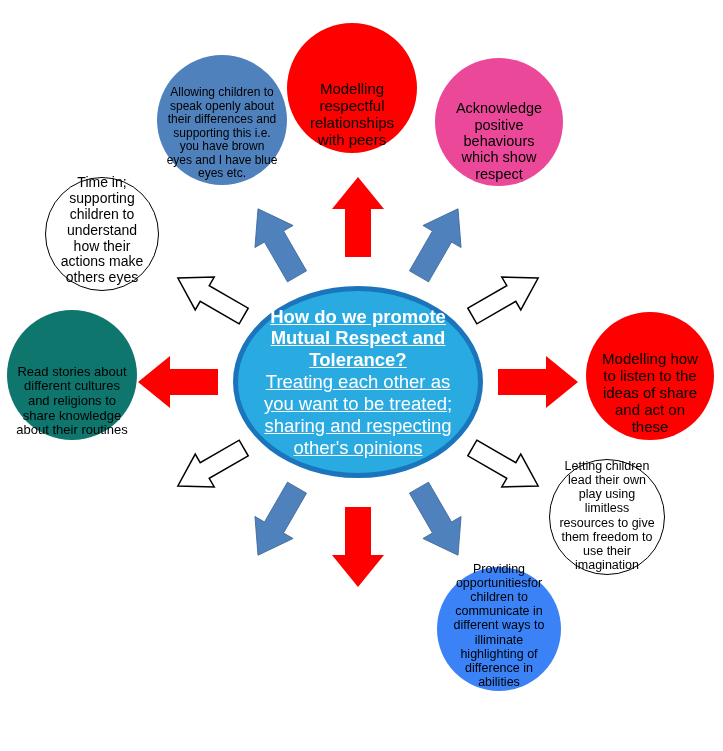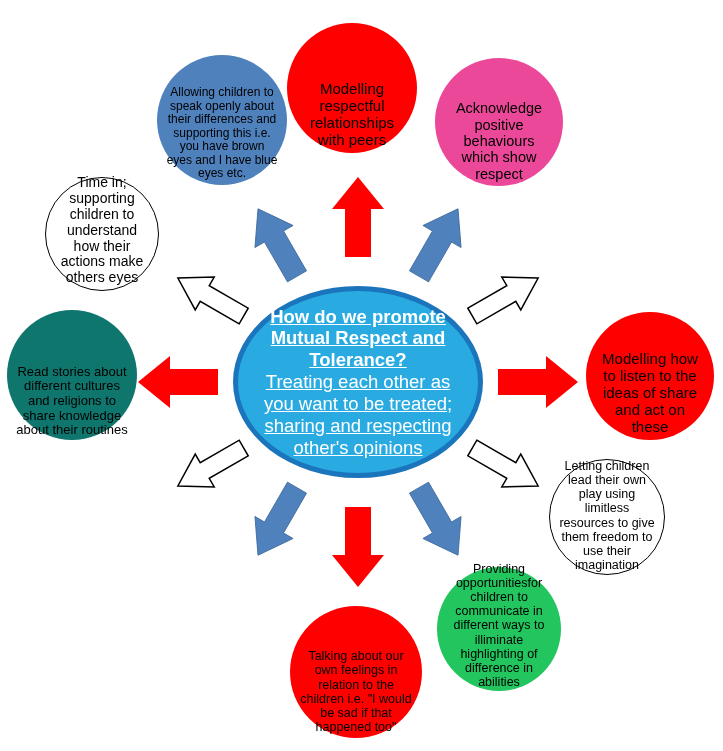--- a/index.html
+++ b/index.html
@@ -100,25 +100,22 @@
     </div>
   <div class="node n1" style="background: #ec4899;">
       <span>Acknowledge positive behaviours which show respect</span>
     </div>
   <div class="node n3" style="background: rgb(254, 0, 0);">
       <span>Modelling how to listen to the ideas of share and act on these</span>
     </div>
   <div class="node n4 white-node" style="background: rgb(255, 255, 255);">
       <span>Letting children lead their own play using limitless resources to give them freedom to use their imagination</span>
     </div>
-  <div class="node n5" style="background: #22c55e;">
+  <div class="node n5" style="background: #3b82f6;">
       <span>Providing opportunitiesfor children to communicate in different ways to illiminate highlighting of difference in abilities</span>
-    </div>
-  <div class="node n6" style="background: rgb(254, 0, 0);">
-      <span>Talking about our own feelings in relation to the children i.e. "I would be sad if that happened too"</span>
     </div>
   <div class="node n9" style="background: #0f766e;">
       <span>Read stories about different cultures and religions to share knowledge about their routines</span>
     </div>
   <div class="node n10 white-node" style="background: rgb(255, 255, 255);">
       <span>Time in; supporting children to understand how their actions make others eyes</span>
     </div>
   <div class="node n11" style="background: rgb(79, 129, 189);">
       <span>Allowing children to speak openly about their differences and supporting this i.e. you have brown eyes and I have blue eyes etc.</span>
     </div>

